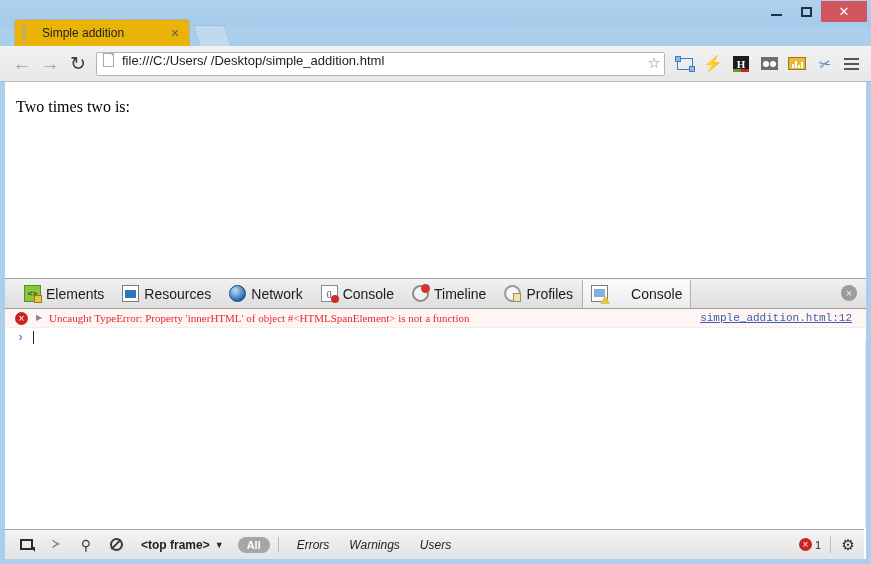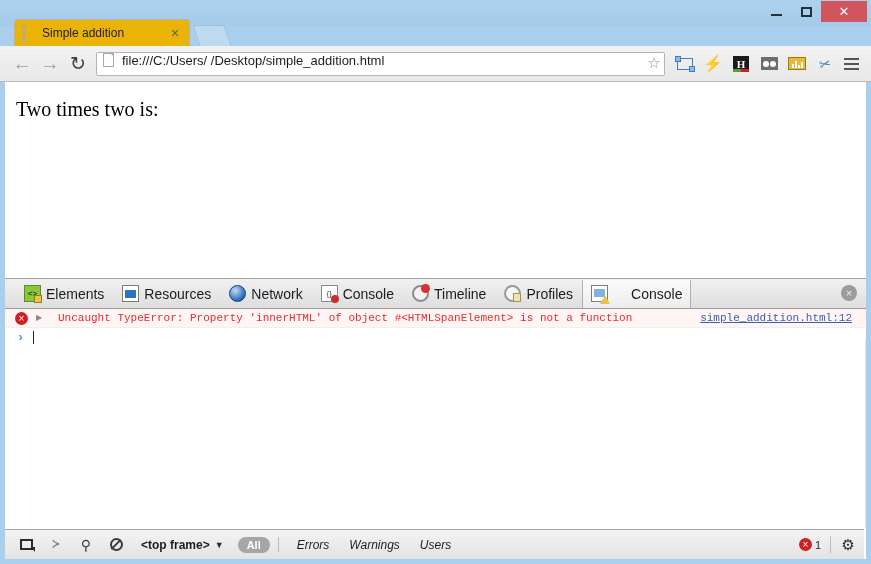--- a/index.html
+++ b/index.html
@@ -274,21 +274,21 @@
   .viewport {
     position: absolute;
     left: 5px; top: 82px;
     width: 861px; height: 196px;
     background: #ffffff;
     box-sizing: border-box;
     overflow: hidden;
   }
   .page-text {
     font-family: "Liberation Serif", serif;
-    font-size: 20px;
+    font-size: 16px;
     color: #000000;
     margin: 16px 0 0 11px;
   }
 
   
   .devtools {
     position: absolute;
     left: 5px; top: 278px;
     width: 861px; height: 281px;
     background: #ffffff;
@@ -499,25 +499,24 @@
   .disclosure {
     flex: 0 0 auto;
     width: 10px;
     color: #888888;
     font-size: 8px;
     line-height: 1;
     margin-right: 3px;
   }
   .err-text {
     flex: 0 0 auto;
-    font-family: Liberation Mono, monospace;
+    font-family: Liberation Serif, serif;
     font-size: 11px;
     color: #e02d2d;
     white-space: nowrap;
-    margin-left: 9px;
   }
   .err-link {
     position: absolute;
     right: 14px;
     font-family: "Liberation Mono", monospace;
     font-size: 11px;
     color: #3b5fa8;
     text-decoration: underline;
     white-space: nowrap;
   }

